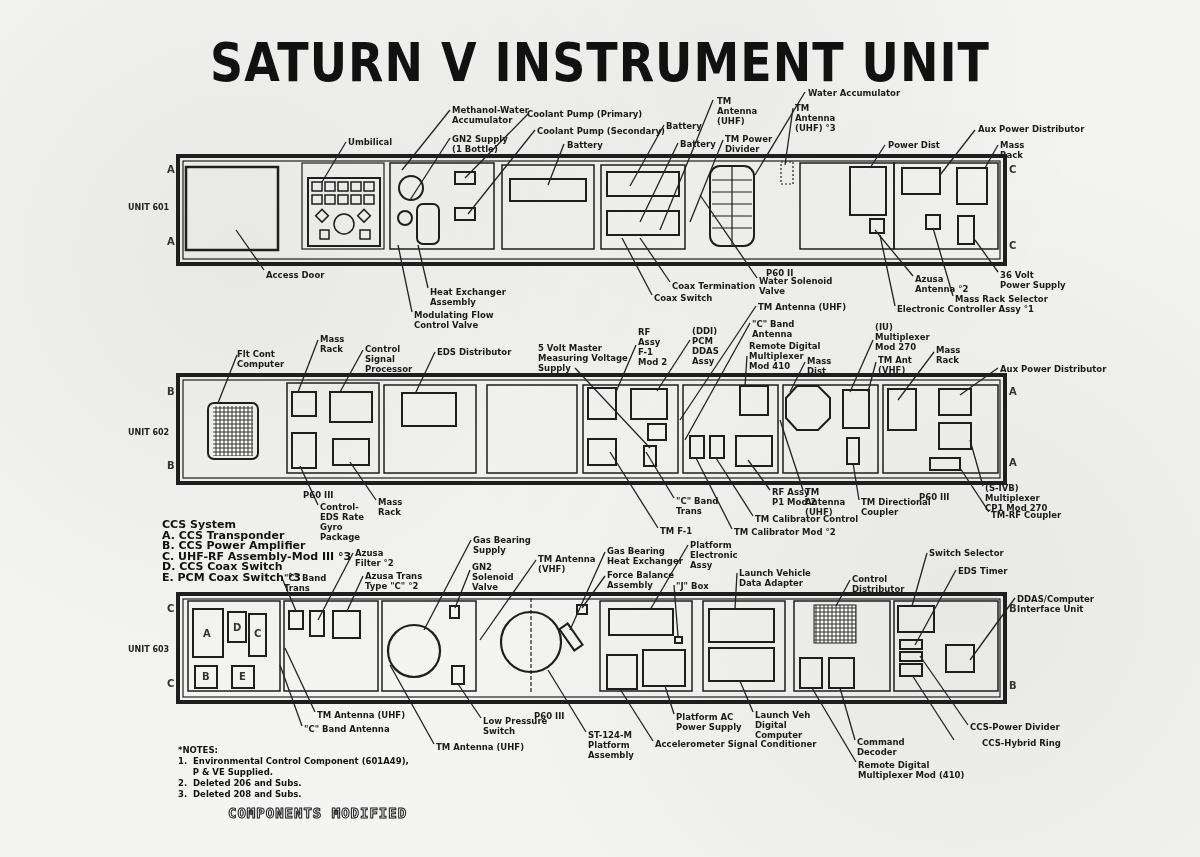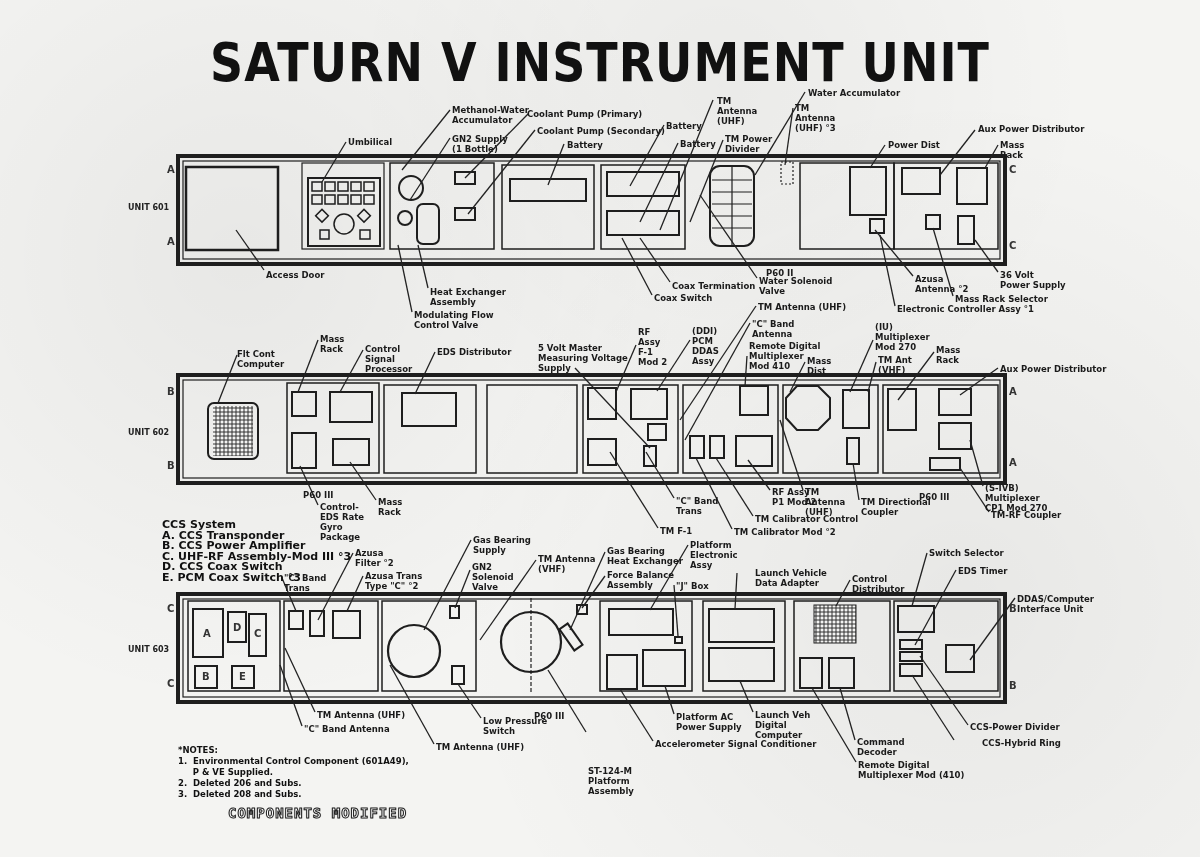--- a/index.html
+++ b/index.html
@@ -382,35 +382,35 @@
     <div class="lbl" style="left: 538px; top: 554px;">TM Antenna
 (VHF)</div>
     <div class="lbl" style="left: 607px; top: 546px;">Gas Bearing
 Heat Exchanger</div>
     <div class="lbl" style="left: 607px; top: 570px;">Force Balance
 Assembly</div>
     <div class="lbl" style="left: 690px; top: 540px;">Platform
 Electronic
 Assy</div>
     <div class="lbl" style="left: 676px; top: 581px;">"J" Box</div>
-    <div class="lbl" style="left: 739px; top: 568px; padding-left: 16px;">Launch Vehicle
+    <div class="lbl" style="left: 739px; top: 568px;">Launch Vehicle
 Data Adapter</div>
     <div class="lbl" style="left: 852px; top: 574px;">Control
 Distributor</div>
     <div class="lbl" style="left: 929px; top: 548px;">Switch Selector</div>
     <div class="lbl" style="left: 958px; top: 566px;">EDS Timer</div>
     <div class="lbl" style="left: 1017px; top: 594px;">DDAS/Computer
 Interface Unit</div>
     <div class="lbl" style="left: 317px; top: 710px;">TM Antenna (UHF)</div>
     <div class="lbl" style="left: 304px; top: 724px;">"C" Band Antenna</div>
     <div class="lbl" style="left: 483px; top: 716px;">Low Pressure
 Switch</div>
     <div class="lbl" style="left: 436px; top: 742px;">TM Antenna (UHF)</div>
     <div class="lbl" style="left: 534px; top: 711px;">P60 III</div>
-    <div class="lbl" style="left: 588px; top: 766px;">ST-124-M
+    <div class="lbl" style="left: 588px; top: 730px;">ST-124-M
 Platform
 Assembly</div>
     <div class="lbl" style="left: 676px; top: 712px;">Platform AC
 Power Supply</div>
     <div class="lbl" style="left: 655px; top: 739px;">Accelerometer Signal Conditioner</div>
     <div class="lbl" style="left: 755px; top: 710px;">Launch Veh
 Digital
 Computer</div>
     <div class="lbl" style="left: 857px; top: 737px;">Command
 Decoder</div>

